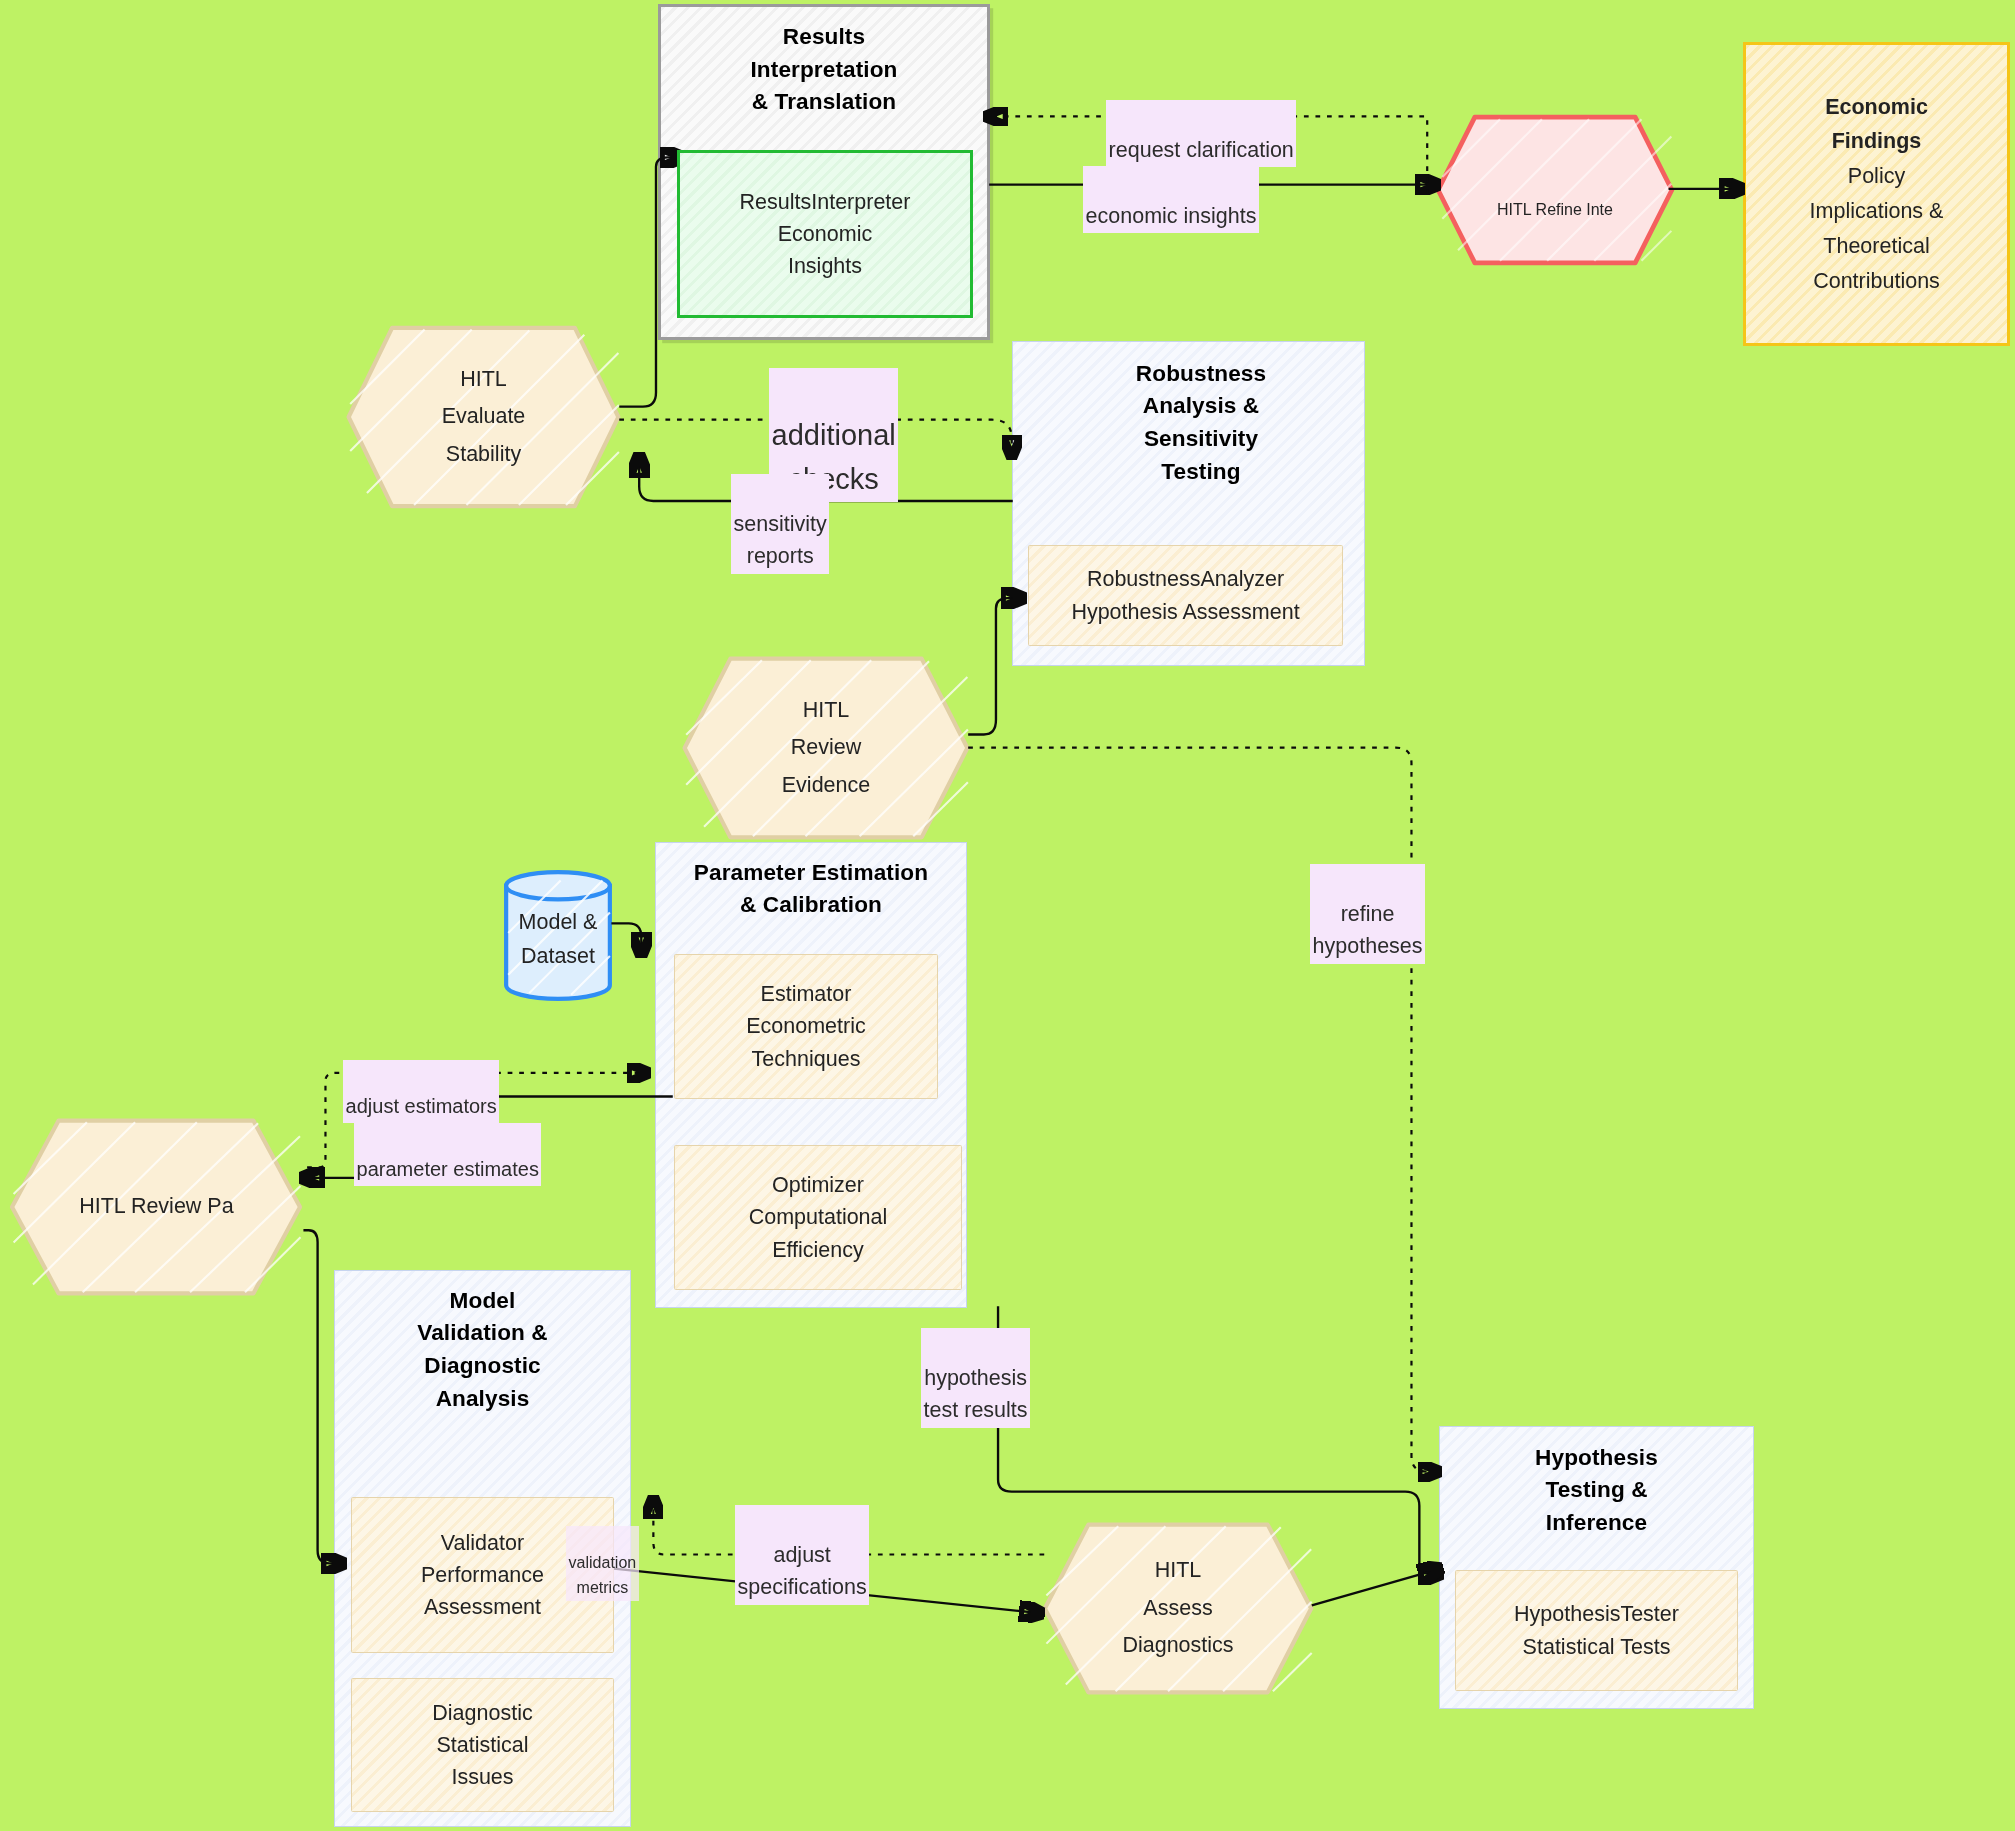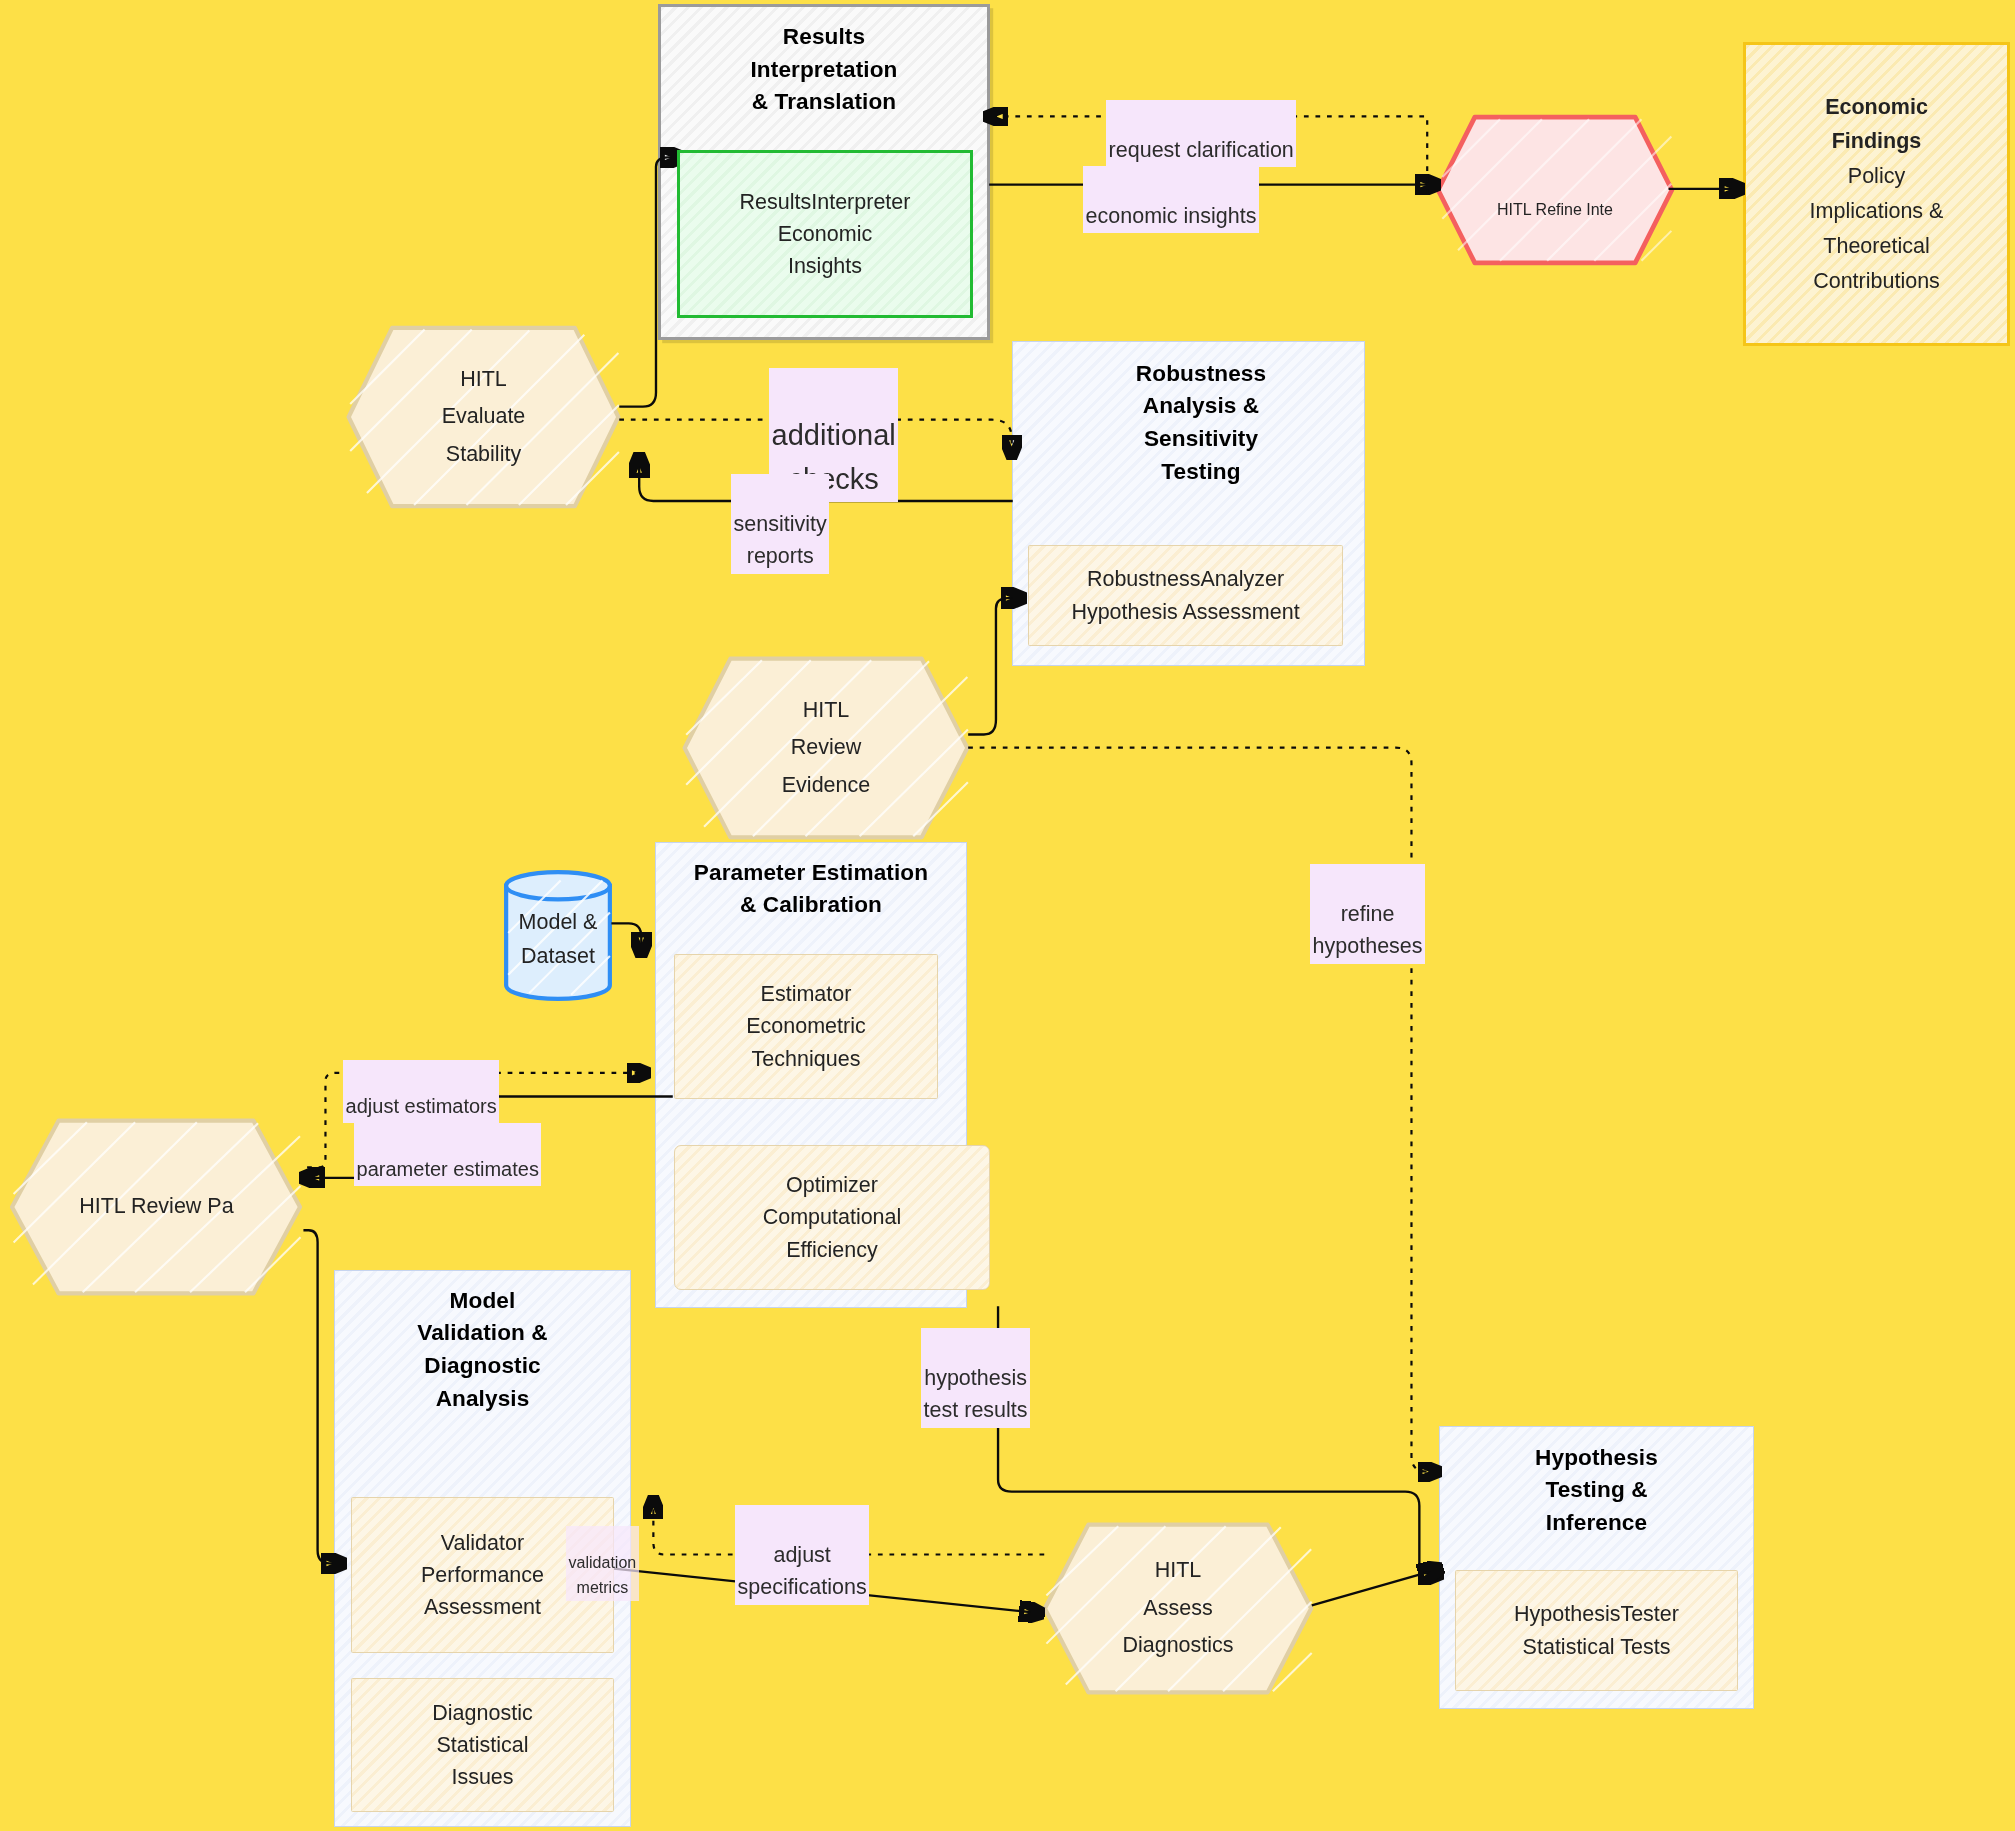--- a/index.html
+++ b/index.html
@@ -1,17 +1,17 @@
 <!DOCTYPE html>
 <html style="font-size:8.4px"><head>
 <meta charset="utf-8">
 <style>
   html,body{margin:0;padding:0;background:#ffffff;}
   body{font-family:"Liberation Sans",sans-serif;}
-  #canvas{position:relative;width:2015px;height:1831px;background:#fde047;overflow:hidden;}
+  #canvas{position:relative;width:2015px;height:1831px;background:#bef264;overflow:hidden;}
 
   
   .sg{position:absolute;box-sizing:border-box;overflow:hidden;}
   .sg .sg-title{position:relative;z-index:3;text-align:center;font-weight:bold;
       line-height:1.45;letter-spacing:0.1px;}
   .sg-grey{border:3.1px solid #9b9b9b;background:
       repeating-linear-gradient(135deg,#f0f0f0 0 3.1px,#fafafa 3.1px 9px);
       box-shadow:3.7px 3.7px 0 -0.5px rgba(0,0,0,.13);}
   .sg-blue{border:1.6px solid #c6d4ef;background:
       repeating-linear-gradient(135deg,#eef2fb 0 3.1px,#f7f9fe 3.1px 9px);}
@@ -220,21 +220,21 @@
 
   <div class="sg sg-blue" style="left:655px;top:842px;width:312px;height:466px;">
     <div class="sg-title" style="margin-top:13.6px;font-size:22.6px;white-space:pre-line;">Parameter Estimation
 &amp; Calibration</div>
   </div>
   <div class="leaf leaf-tan" style="left:674px;top:954px;width:264px;height:145px;font-size:21.5px;white-space:pre-line;align-items:center;">
     <span>Estimator
 Econometric
 Techniques</span>
   </div>
-  <div class="leaf leaf-tan" style="left:674px;top:1145px;width:316px;height:145px;font-size:21.5px;white-space:pre-line;border-radius:7px;">
+  <div class="leaf leaf-tan" style="left:674px;top:1145px;width:288px;height:145px;font-size:21.5px;white-space:pre-line;">
     <span>Optimizer
 Computational
 Efficiency</span>
   </div>
 
   <div class="hexwrap" style="left:9.4px;top:1118px;width:294px;height:178px;">
     <svg width="294" height="178" viewBox="0 0 560 340">
       <polygon points="94,5 466,5 555,170 466,335 94,335 5,170" fill="#fbefd6" stroke="#e0cfa4" stroke-width="8" stroke-linejoin="round"></polygon>
       <g opacity="0.75" stroke="#ffffff" stroke-width="4">
         <line x1="8" y1="145" x2="148" y2="8"></line>

